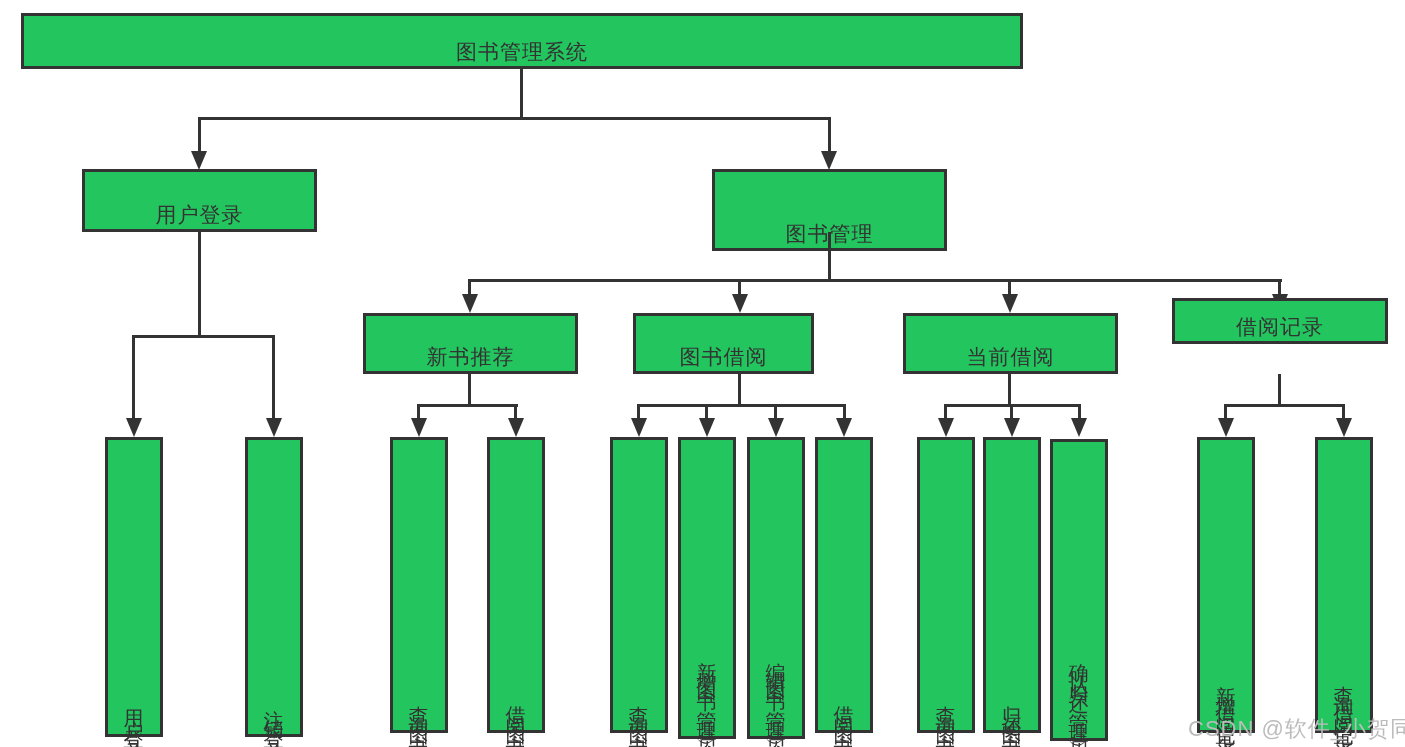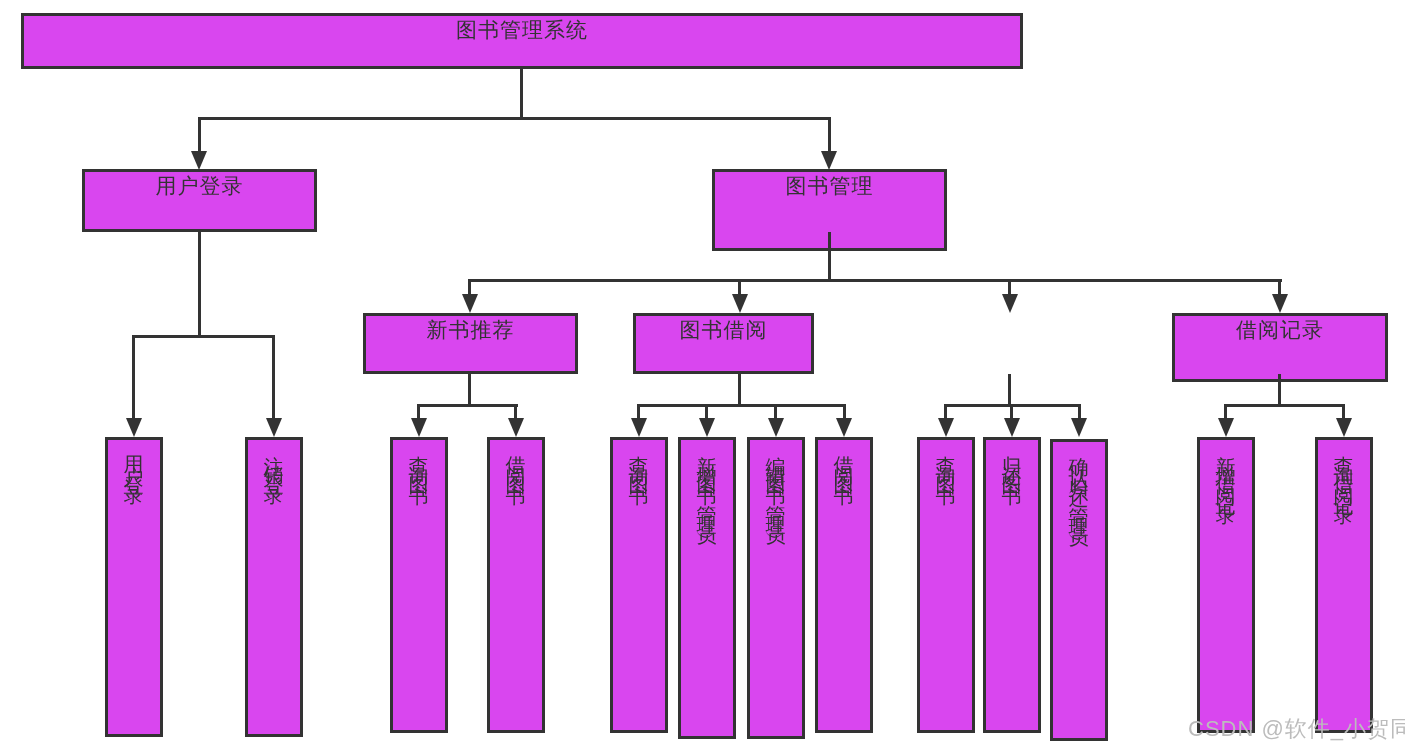--- a/index.html
+++ b/index.html
@@ -6,24 +6,24 @@
   #stage{
     position:relative;
     width:1405px;height:747px;
     background:#ffffff;
     font-family:"Liberation Sans", sans-serif;
     overflow:hidden;
   }
   .box{
     position:absolute;
     box-sizing:border-box;
-    background:#d946ef;
+    background:#22c55e;
     border:3px solid #333333;
     display:flex;
-    align-items:flex-start;
+    align-items:flex-end;
     justify-content:center;
     color:#333333;
     font-size:21px;
     letter-spacing:1px;
   }
   .vbox{font-size:20px;}
   .v-text{
     writing-mode:vertical-rl;
     text-orientation:mixed;
     letter-spacing:10px;
@@ -87,21 +87,24 @@
   <div class="arrow" style="left:1002px;top:294px"></div>
   <div class="vline" style="left:1278px;top:279px;width:3px;height:18px"></div>
   <div class="arrow" style="left:1272px;top:294px"></div>
 
   <div class="box" style="left:363px;top:313px;width:215px;height:61px">
     <span>新书推荐</span>
   </div>
   <div class="box" style="left:633px;top:313px;width:181px;height:61px">
     <span>图书借阅</span>
   </div>
-  <div class="box" style="left:1172px;top:313px;width:216px;height:69px">
+  <div class="box" style="left:903px;top:313px;width:215px;height:61px">
+    <span>当前借阅</span>
+  </div>
+  <div class="box" style="left:1172px;top:298px;width:216px;height:46px">
     <span>借阅记录</span>
   </div>
 
   <div class="vline" style="left:468px;top:374px;width:3px;height:33px"></div>
   <div class="hline" style="left:417px;top:404px;width:101px;height:3px"></div>
   <div class="vline" style="left:417px;top:404px;width:3px;height:16px"></div>
   <div class="arrow" style="left:411px;top:418px"></div>
   <div class="vline" style="left:514px;top:404px;width:3px;height:16px"></div>
   <div class="arrow" style="left:508px;top:418px"></div>
 

